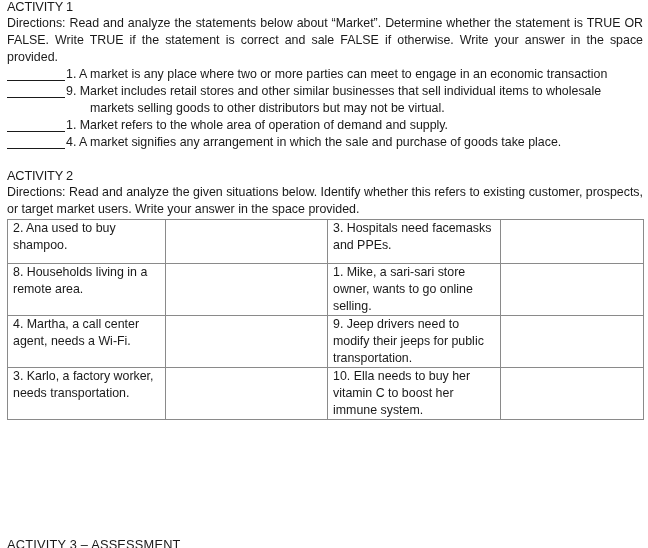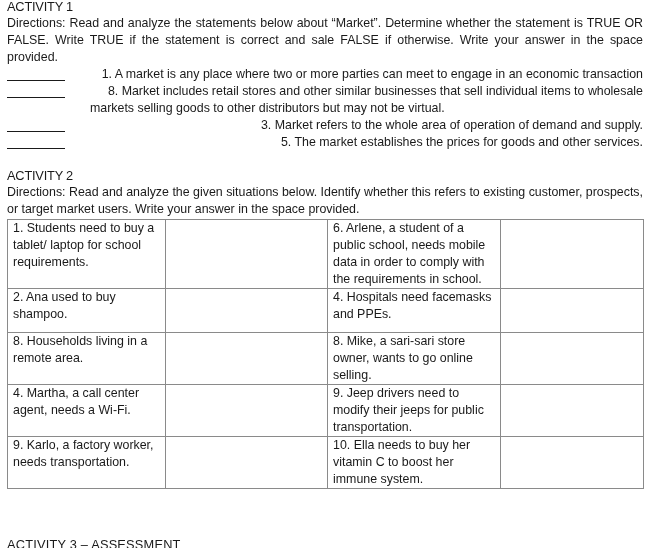--- a/index.html
+++ b/index.html
@@ -48,21 +48,20 @@
     .item .blank {
       position: absolute;
       left: 0;
       top: 0;
       width: 58px;
       height: 14px;
       border-bottom: 1px solid #1a1a1a;
     }
     .item .text-first {
       display: block;
-      text-align: right;
     }
     .item .text-cont {
       display: block;
       padding-left: 24px;
     }
     .spacer-a2 {
       height: 16px;
     }
     table.situations {
       border-collapse: collapse;
@@ -96,74 +95,68 @@
     <h2 class="heading">ACTIVITY 1</h2>
     <p class="directions"><b>Directions:</b><span> Read and analyze the statements below about “Market”. Determine whether the statement is </span><b>TRUE OR FALSE</b><span>. Write </span><b>TRUE</b><span> if the statement is correct and sale </span><b>FALSE</b><span> if otherwise. Write your answer in the space provided.</span></p>
 
     <ul class="items">
       <li class="item">
         <span class="blank"></span>
         <span class="text-first">1. A market is any place where two or more parties can meet to engage in an economic transaction</span>
       </li>
       <li class="item">
         <span class="blank"></span>
-        <span class="text-first">8. Market includes retail stores and other similar businesses that sell individual items to wholesale</span>
+        <span class="text-first">9. Market includes retail stores and other similar businesses that sell individual items to wholesale</span>
         <span class="text-cont">markets selling goods to other distributors but may not be virtual.</span>
       </li>
       <li class="item">
         <span class="blank"></span>
-        <span class="text-first">3. Market refers to the whole area of operation of demand and supply.</span>
+        <span class="text-first">1. Market refers to the whole area of operation of demand and supply.</span>
       </li>
       <li class="item">
         <span class="blank"></span>
-        <span class="text-first">5. The market establishes the prices for goods and other services.</span>
+        <span class="text-first">4. A market signifies any arrangement in which the sale and purchase of goods take place.</span>
       </li>
     </ul>
   </section>
 
   <div class="spacer-a2"></div>
 
   <section>
     <h2 class="heading">ACTIVITY 2</h2>
     <p class="directions"><b>Directions:</b><span> Read and analyze the given situations below. Identify whether this refers to </span><b>existing customer, prospects, or target market users.</b><span> Write your answer in the space provided.</span></p>
 
     <table class="situations">
       <colgroup>
         <col style="width:158px">
         <col style="width:162px">
         <col style="width:173px">
         <col style="width:143px">
       </colgroup>
       <tbody>
-        <tr style="height:68px">
-          <td class="q">1. Students need to buy a tablet/ laptop for school requirements.</td>
-          <td class="ans"></td>
-          <td class="q">6. Arlene, a student of a public school, needs mobile data in order to comply with the requirements in school.</td>
-          <td class="ans"></td>
-        </tr>
         <tr style="height:44px">
           <td class="q">2. Ana used to buy shampoo.</td>
           <td class="ans"></td>
-          <td class="q">4. Hospitals need facemasks and PPEs.</td>
+          <td class="q">3. Hospitals need facemasks and PPEs.</td>
           <td class="ans"></td>
         </tr>
         <tr style="height:52px">
           <td class="q">8. Households living in a remote area.</td>
           <td class="ans"></td>
-          <td class="q">8. Mike, a sari-sari store owner, wants to go online selling.</td>
+          <td class="q">1. Mike, a sari-sari store owner, wants to go online selling.</td>
           <td class="ans"></td>
         </tr>
         <tr style="height:51px">
           <td class="q">4. Martha, a call center agent, needs a Wi-Fi.</td>
           <td class="ans"></td>
           <td class="q">9. Jeep drivers need to modify their jeeps for public transportation.</td>
           <td class="ans"></td>
         </tr>
         <tr style="height:52px">
-          <td class="q">9. Karlo, a factory worker, needs transportation.</td>
+          <td class="q">3. Karlo, a factory worker, needs transportation.</td>
           <td class="ans"></td>
           <td class="q">10. Ella needs to buy her vitamin C to boost her immune system.</td>
           <td class="ans"></td>
         </tr>
       </tbody>
     </table>
   </section>
 </div>
 
 <div class="cut-heading">ACTIVITY 3 – ASSESSMENT</div>

